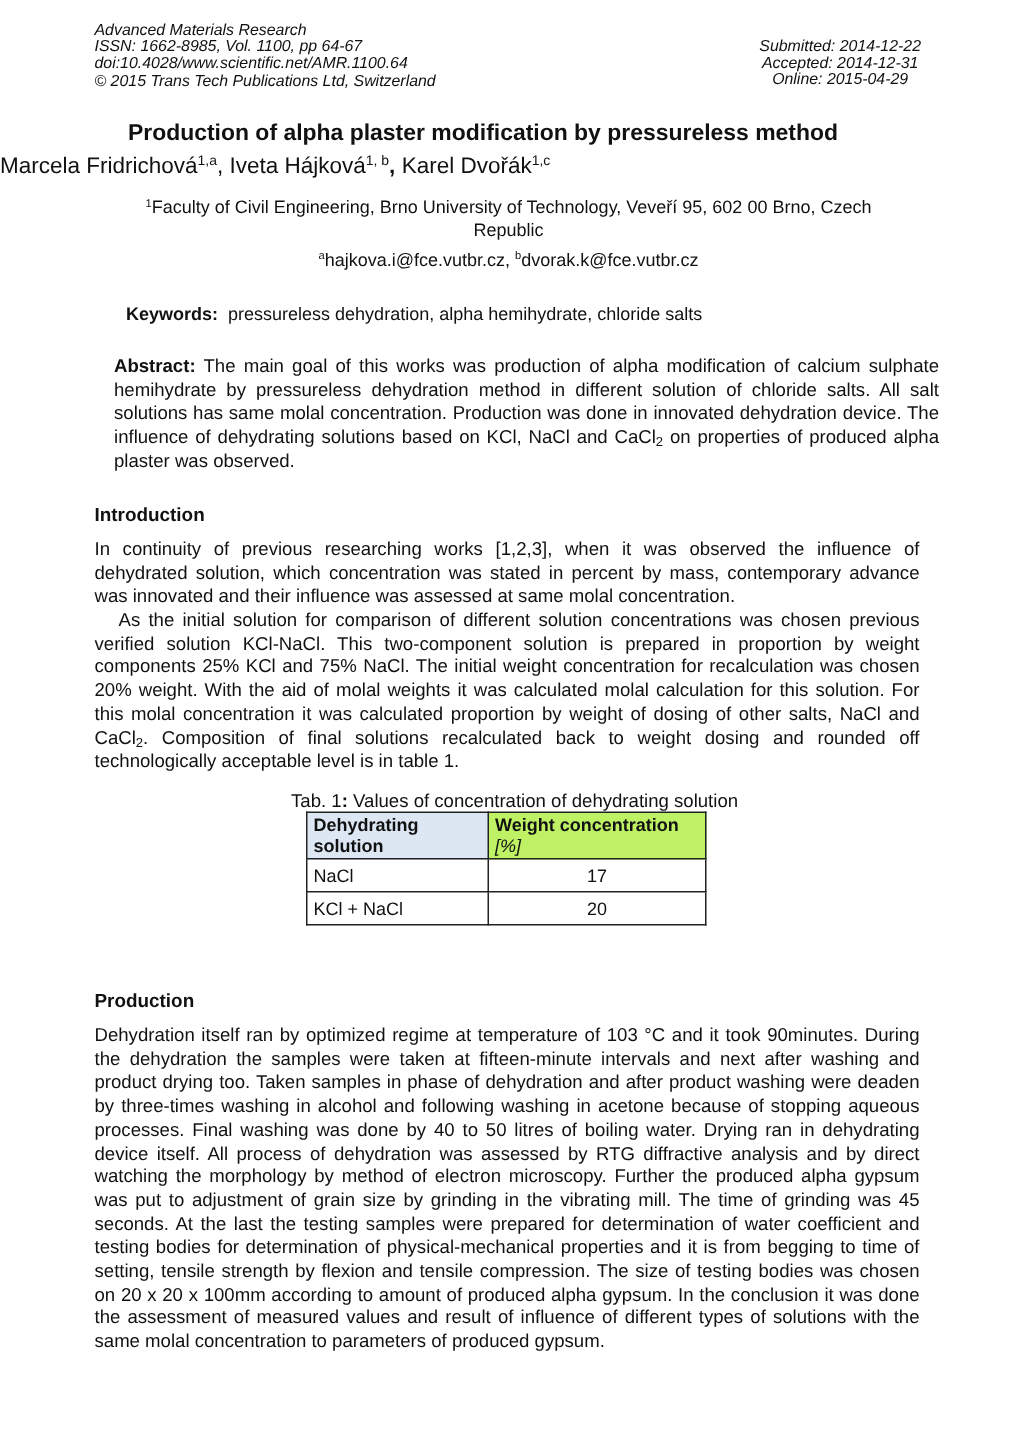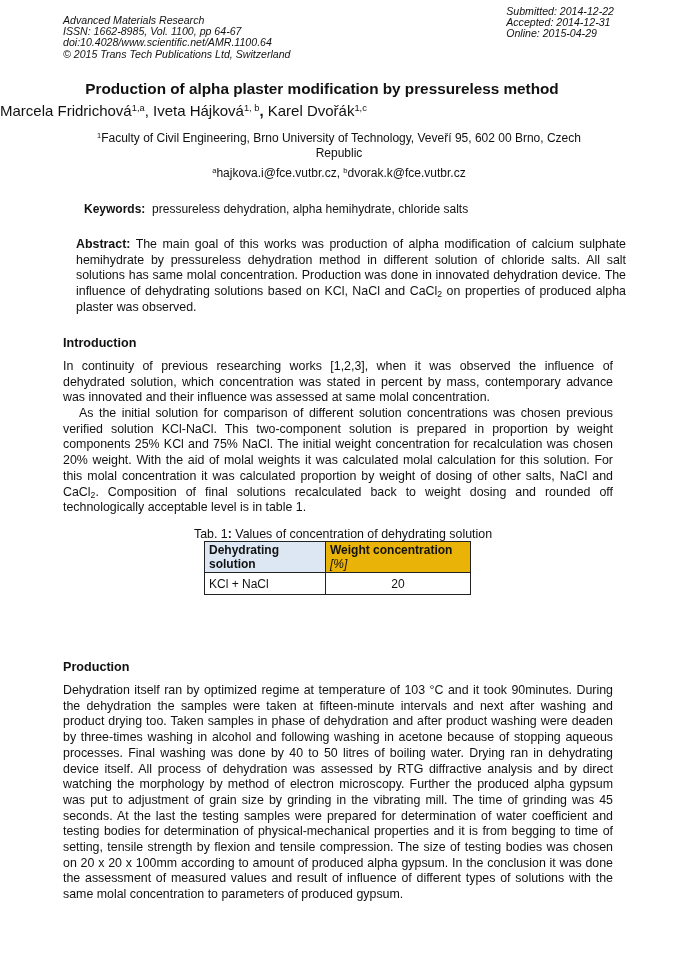--- a/index.html
+++ b/index.html
@@ -1,21 +1,21 @@
 <!DOCTYPE html>
 <html><head>
 <meta charset="utf-8">
 <style>
   html, body { margin: 0; padding: 0; background: #ffffff; }
   body { width: 678px; height: 959px; position: relative; overflow: hidden; color: #111; }
   .serif { font-family: Liberation Sans, sans-serif; }
   .sans { font-family: "Liberation Sans", "DejaVu Sans", sans-serif; }
 
   .hdr-left { position: absolute; left: 63px; top: 15px; font-size: 10.6px; line-height: 11.2px; font-style: italic; }
-  .hdr-right { position: absolute; right: 64px; top: 6px; font-size: 10.6px; line-height: 11.2px; font-style: italic; text-align: left; }
+  .hdr-right { position: absolute; right: 64px; top: 26px; font-size: 10.6px; line-height: 11.2px; font-style: italic; text-align: center; }
 
   .title { position: absolute; left: 0; width: 644px; top: 80px; text-align: center; font-size: 15.3px; font-weight: bold; }
   .authors { position: absolute; left: 0; width: 678px; top: 102px; font-size: 15px; }
   .authors sup, .affil sup, .emails sup { font-size: 0.62em; vertical-align: 0.55em; line-height: 0; }
   .affil { position: absolute; left: 80px; width: 518px; top: 131px; text-align: center; font-size: 12px; line-height: 15px; }
   .emails { position: absolute; left: 0; width: 678px; top: 166px; text-align: center; font-size: 12px; }
 
   .keywords { position: absolute; left: 63px; top: 202px; font-size: 12px; }
   .keywords b { font-weight: bold; margin-left: 21px; }
 
@@ -78,24 +78,28 @@
   <span>As the initial solution for comparison of different solution concentrations was chosen previous verified solution KCl-NaCl. This two-component solution is prepared in proportion by weight components 25% KCl and 75% NaCl. The initial weight concentration for recalculation was chosen 20% weight. With the aid of molal weights it was calculated molal calculation for this solution. For this molal concentration it was calculated proportion by weight of dosing of other salts, NaCl and CaCl</span><sub>2</sub><span>. Composition of final solutions recalculated back to weight dosing and rounded off technologically acceptable level is in table 1.</span>
 </div>
 
 <div class="tab-caption serif">
   <span>Tab. 1</span><b>:</b><span> Values of concentration of dehydrating solution</span>
 </div>
 <table class="t1 serif">
   <tbody>
       <tr>
     <th class="c1" style="background: rgb(220, 231, 243);">Dehydrating solution</th>
-    <th class="c2" style="background: #eab308;">
+    <th class="c2" style="background: #bef264;">
       <span>Weight concentration</span>
       <span class="unit">[%]</span>
     </th>
+  </tr>
+  <tr>
+    <td><span>NaCl</span></td>
+    <td class="num">17</td>
   </tr>
   <tr>
     <td><span>KCl + NaCl</span></td>
     <td class="num">20</td>
   </tr>
 </tbody>
   </table>
 
 <div class="heading serif" style="top:660px;">Production</div>
 <div class="para serif" style="top:683px;">Dehydration itself ran by optimized regime at temperature of 103 °C and it took 90minutes. During the dehydration the samples were taken at fifteen-minute intervals and next after washing and product drying too. Taken samples in phase of dehydration and after product washing were deaden by three-times washing in alcohol and following washing in acetone because of stopping aqueous processes. Final washing was done by 40 to 50 litres of boiling water. Drying ran in dehydrating device itself. All process of dehydration was assessed by RTG diffractive analysis and by direct watching the morphology by method of electron microscopy. Further the produced alpha gypsum was put to adjustment of grain size by grinding in the vibrating mill. The time of grinding was 45 seconds. At the last the testing samples were prepared for determination of water coefficient and testing bodies for determination of physical-mechanical properties and it is from begging to time of setting, tensile strength by flexion and tensile compression. The size of testing bodies was chosen on 20 x 20 x 100mm according to amount of produced alpha gypsum. In the conclusion it was done the assessment of measured values and result of influence of different types of solutions with the same molal concentration to parameters of produced gypsum.</div>

